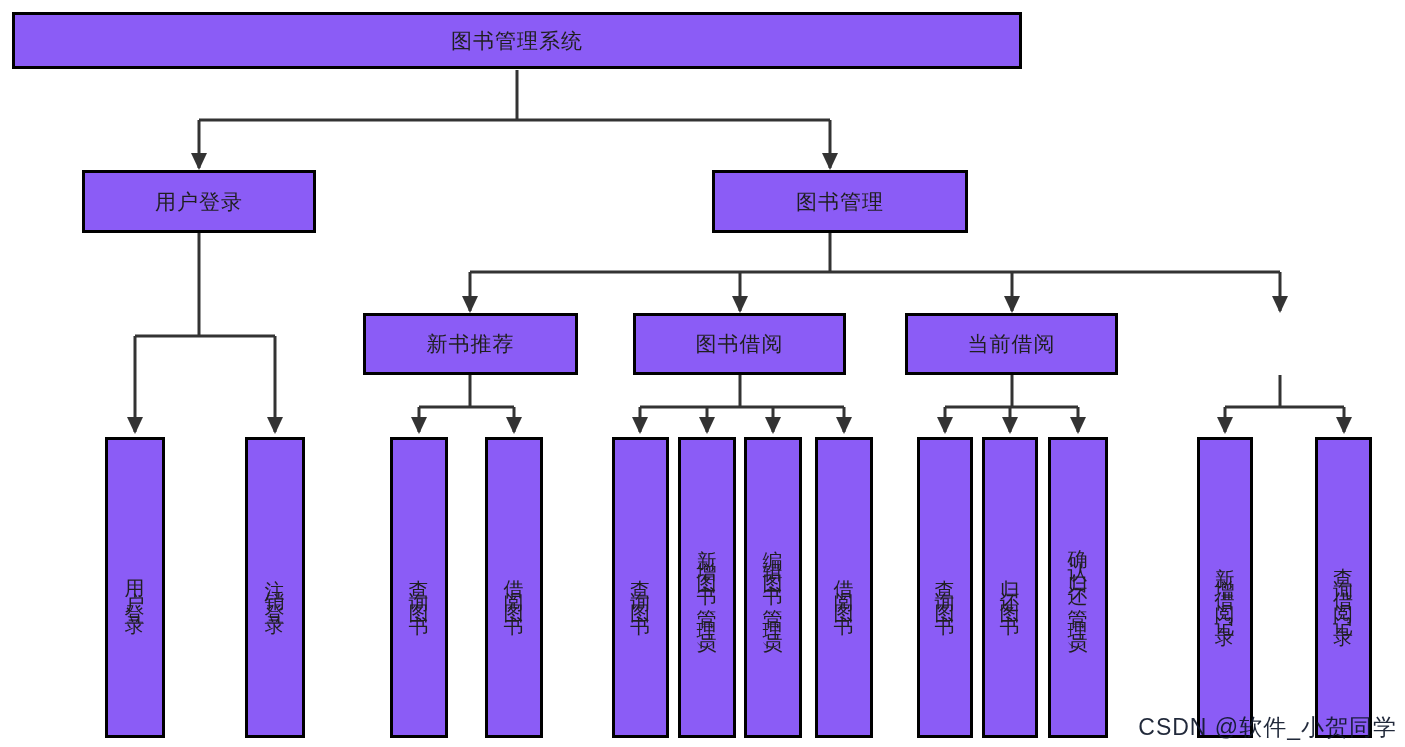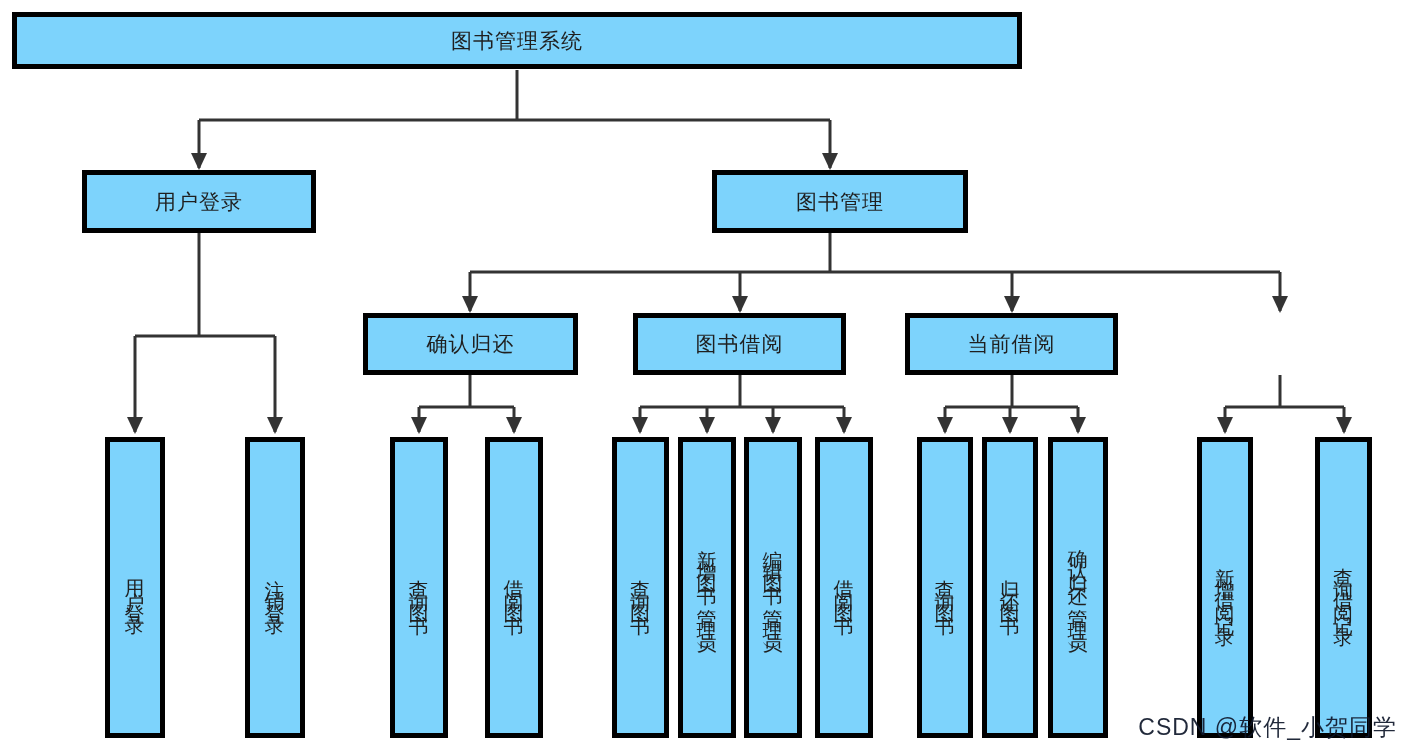--- a/index.html
+++ b/index.html
@@ -8,22 +8,22 @@
     width:1405px;height:747px;
     background:#ffffff;
     font-family:"Liberation Sans","DejaVu Sans",sans-serif;
     overflow:hidden;
   }
   .wires{position:absolute;left:0;top:0;z-index:1;}
   .wire{stroke:#333333;stroke-width:3;fill:none;}
   .box{
     position:absolute;
     box-sizing:border-box;
-    border:5px solid #000000;
-    background:#7dd3fc;
+    border:3px solid #000000;
+    background:#8b5cf6;
     color:#1f1f1f;
     display:flex;
     align-items:center;
     justify-content:center;
     z-index:2;
   }
   .hbox{
     font-size:21px;
     letter-spacing:1px;
     white-space:nowrap;
@@ -99,21 +99,21 @@
     <path class="wire" d="M1225,407 H1344"></path>
     <path class="wire" d="M1225,407 V432" marker-end="url(#arr)"></path>
     <path class="wire" d="M1344,407 V432" marker-end="url(#arr)"></path>
   </svg>
 
   <div class="box hbox" style="left:12px;top:12px;width:1010px;height:57px;">图书管理系统</div>
 
   <div class="box hbox" style="left:82px;top:170px;width:234px;height:63px;">用户登录</div>
   <div class="box hbox" style="left:712px;top:170px;width:256px;height:63px;">图书管理</div>
 
-  <div class="box hbox" style="left:363px;top:313px;width:215px;height:62px;">确认归还</div>
+  <div class="box hbox" style="left:363px;top:313px;width:215px;height:62px;">新书推荐</div>
   <div class="box hbox" style="left:905px;top:313px;width:213px;height:62px;">当前借阅</div>
   <div class="box hbox" style="left:633px;top:313px;width:213px;height:62px;">图书借阅</div>
 
   <div class="box vbox" style="left:105px;width:60px;">用户登录</div>
   <div class="box vbox" style="left:245px;width:60px;">注销登录</div>
 
   <div class="box vbox" style="left:390px;width:58px;">查询图书</div>
   <div class="box vbox" style="left:485px;width:58px;">借阅图书</div>
 
   <div class="box vbox" style="left:612px;width:57px;">查询图书</div>

